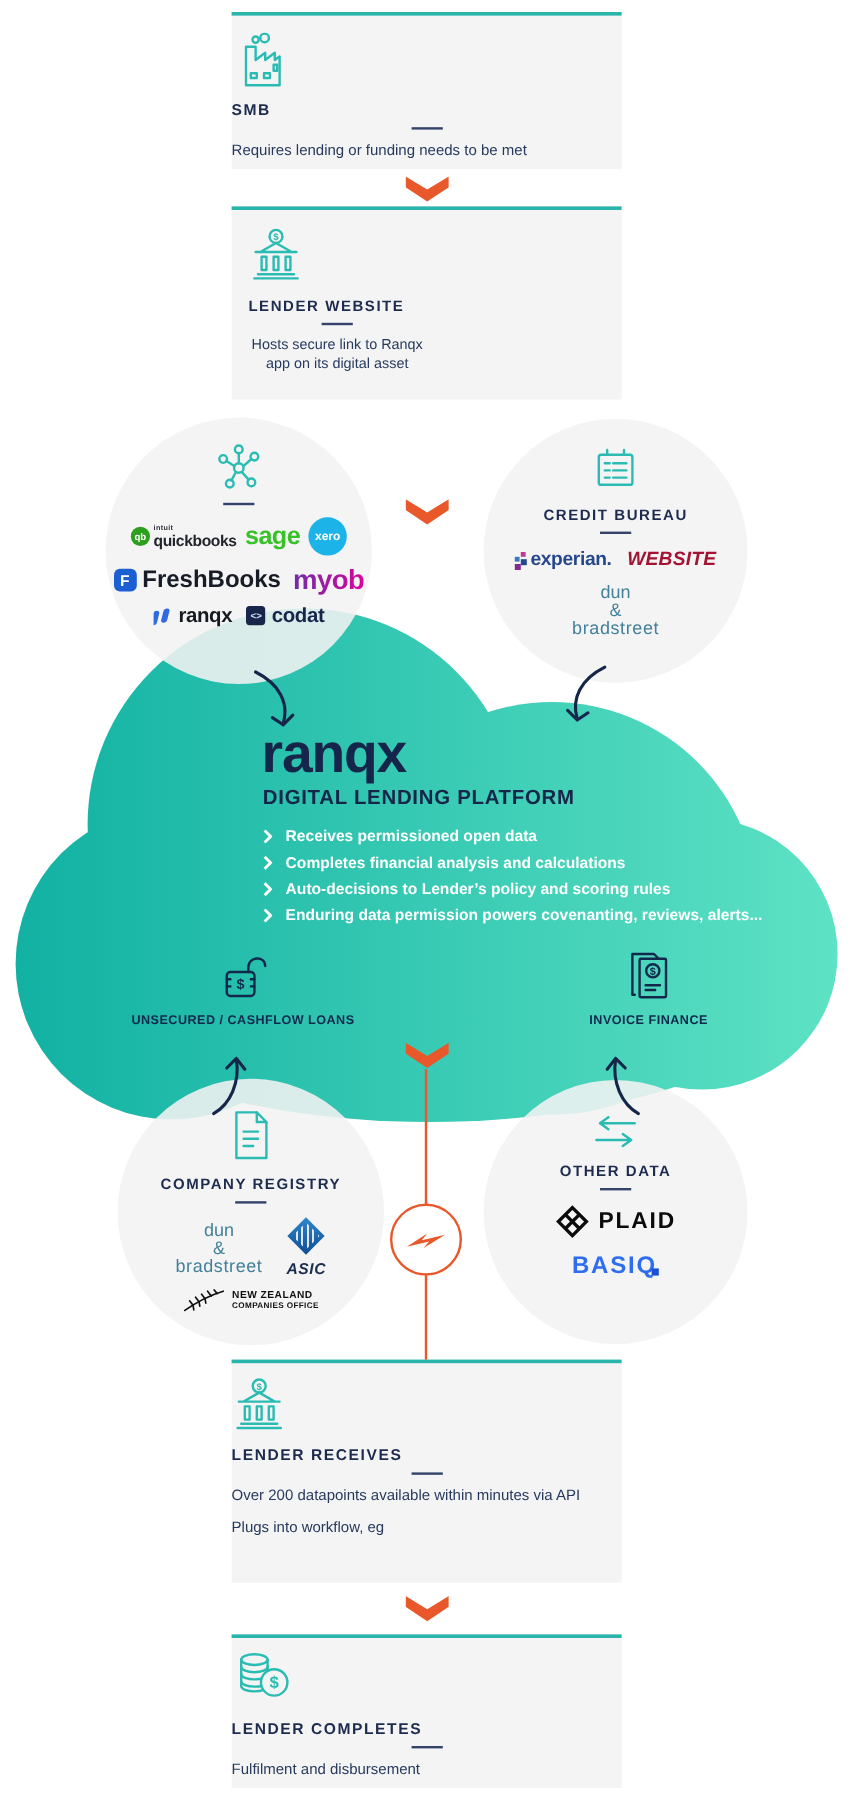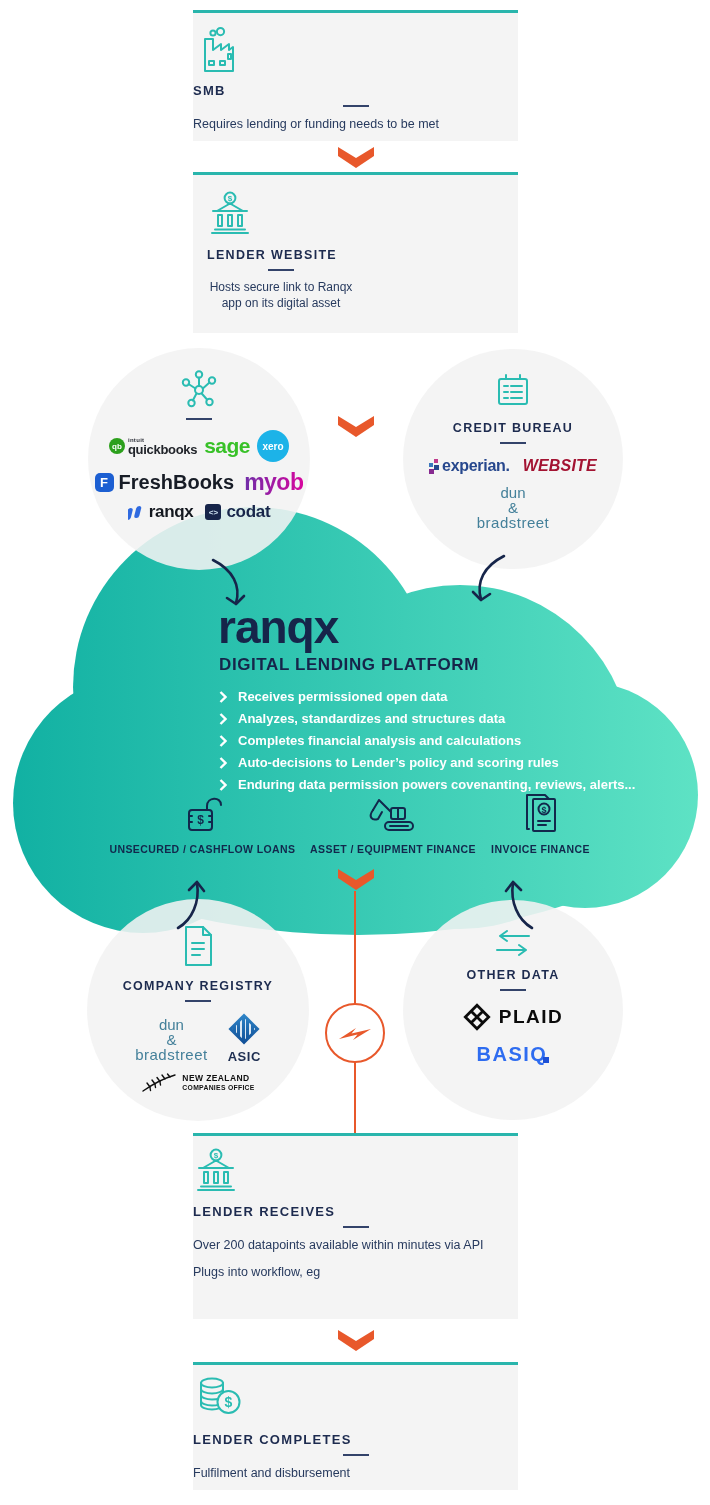--- a/index.html
+++ b/index.html
@@ -47,21 +47,21 @@
   .experian-wrap{display:flex;align-items:flex-end;gap:2px;}
   .exp-dots{position:relative;width:11px;height:16px;}
   .exp-dots i{position:absolute;display:block;}
   .experian{font-size:16px;font-weight:bold;color:#26478d;letter-spacing:-0.3px;}
   .equifax{font-size:16px;font-weight:bold;font-style:italic;color:#a31332;letter-spacing:0.2px;}
   .dnb{line-height:1.0;color:#44809a;font-weight:400;}
   .dnb .l1{font-size:15px;} .dnb .l2{font-size:15px;} .dnb .l3{font-size:15px;letter-spacing:0.5px;}
   .asic-wrap{display:flex;flex-direction:column;align-items:center;gap:5px;}
   .asic-d{width:22px;height:22px;transform:rotate(45deg);background:linear-gradient(135deg,#2f86c9,#0f4d95);position:relative;margin:4px;}
   .asic-d::after{content:"";position:absolute;inset:3px;background:repeating-linear-gradient(45deg,transparent 0 3px,rgba(255,255,255,0.85) 3px 4.5px);}
-  .asic-name{font-size:13px;font-weight:bold;color:#1d2d50;letter-spacing:0.5px;}
+  .asic-name{font-size:13px;font-weight:bold;color:#1d2d50;letter-spacing:0.5px;font-style:italic;}
   .nz-wrap{display:flex;align-items:center;gap:5px;margin-top:9px;}
   .nz-text{display:flex;flex-direction:column;align-items:flex-start;line-height:1.15;color:#101010;}
   .nz-text .a{font-size:8.5px;font-weight:bold;letter-spacing:0.4px;}
   .nz-text .b{font-size:6.8px;font-weight:bold;letter-spacing:0.3px;}
   .plaid-wrap{display:flex;align-items:center;gap:8px;margin-top:6px;}
   .plaid-name{font-size:19px;font-weight:bold;color:#0b0b0b;letter-spacing:1.5px;}
   .basiq{font-size:20px;font-weight:bold;color:#2e6cf0;letter-spacing:1.5px;margin-top:12px;position:relative;}
   .basiq::after{content:"";display:inline-block;width:6px;height:6px;background:#1c4fd6;margin-left:-4px;vertical-align:-2px;}
   .sf-wrap{display:flex;align-items:center;gap:16px;margin-top:10px;}
   .ms-wrap{display:flex;flex-direction:column;align-items:center;line-height:1.2;}
@@ -243,26 +243,20 @@
     <div class="bullet">
       <svg width="8" height="12">
           <polyline points="1.5,1 6.5,6 1.5,11" stroke="#fff" stroke-width="2.4" fill="none"></polyline>
         </svg>
       <span>Receives permissioned open data</span>
     </div>
     <div class="bullet">
       <svg width="8" height="12">
           <polyline points="1.5,1 6.5,6 1.5,11" stroke="#fff" stroke-width="2.4" fill="none"></polyline>
         </svg>
-      <span>Analyzes, standardizes and structures data</span>
-    </div>
-    <div class="bullet">
-      <svg width="8" height="12">
-          <polyline points="1.5,1 6.5,6 1.5,11" stroke="#fff" stroke-width="2.4" fill="none"></polyline>
-        </svg>
       <span>Completes financial analysis and calculations</span>
     </div>
     <div class="bullet">
       <svg width="8" height="12">
           <polyline points="1.5,1 6.5,6 1.5,11" stroke="#fff" stroke-width="2.4" fill="none"></polyline>
         </svg>
       <span>Auto-decisions to Lender’s policy and scoring rules</span>
     </div>
     <div class="bullet">
       <svg width="8" height="12">
@@ -275,33 +269,20 @@
   <div class="prod" style="left:105px;top:793px;width:195px;">
     <span>
       <svg width="46" height="42" viewBox="0 0 46 42" fill="none" stroke="#12284c" stroke-width="2" stroke-linecap="round" stroke-linejoin="round">
         <path d="M27,17 v-4 c0,-9 14,-10 14,-1"></path>
         <rect x="9" y="17" width="23" height="20" rx="3"></rect>
         <path d="M9,23 h3 M9,29 h3 M29,23 h3 M29,29 h3"></path>
         <text x="20.5" y="31" text-anchor="middle" font-size="12" font-weight="bold" fill="#12284c" stroke="none">$</text>
       </svg>
     </span>
     <div class="prod-label">UNSECURED / CASHFLOW LOANS</div>
-  </div>
-  <div class="prod" style="left:307px;top:791px;width:172px;">
-    <span>
-      <svg width="56" height="44" viewBox="0 0 56 44" fill="none" stroke="#12284c" stroke-width="2" stroke-linecap="round" stroke-linejoin="round">
-        <rect x="20" y="31" width="28" height="8" rx="4"></rect>
-          <path d="M25,35 h18"></path>
-        <rect x="26" y="17" width="14" height="11" rx="2"></rect>
-          <path d="M33,17 v11"></path>
-        <path d="M26,21 L14,9 L8,19"></path>
-        <path d="M8,19 c-5,7 -1,11 5,9 l4,-7"></path>
-      </svg>
-    </span>
-    <div class="prod-label">ASSET / EQUIPMENT FINANCE</div>
   </div>
   <div class="prod" style="left:468px;top:791px;width:145px;">
     <span>
       <svg width="40" height="44" viewBox="0 0 40 44" fill="none" stroke="#12284c" stroke-width="2" stroke-linecap="round" stroke-linejoin="round">
         <path d="M8,38 h-2 V4 h18 l4,4"></path>
         <rect x="12" y="8" width="22" height="32" rx="1"></rect>
         <circle cx="23" cy="18" r="5.5"></circle>
         <text x="23" y="21.5" text-anchor="middle" font-size="9" font-weight="bold" fill="#12284c" stroke="none">$</text>
         <path d="M17,30 h12 M17,34 h8"></path>
       </svg>
@@ -327,21 +308,21 @@
         <path d="M25,6 l-8,8 M25,6 l7,9"></path>
     </svg>
   </span>
   <span class="arrow" style="left:494px;top:876px;">
     <svg width="44" height="56" viewBox="0 0 44 56" fill="none" stroke="#16254a" stroke-width="2.6" stroke-linecap="round">
       <path d="M38,52 C24,44 16,26 19,7"></path>
         <path d="M19,6 l-7,9 M19,6 l8,8"></path>
     </svg>
   </span>
 
-  <div class="bubble" style="left:87px;top:899px;width:222px;height:222px;">
+  <div class="bubble" style="left:98px;top:899px;width:222px;height:222px;">
     <div class="bubble-inner" style="padding-top:26px;box-sizing:border-box;">
       <span>
         <svg width="36" height="42" viewBox="0 0 36 42" fill="none" stroke="#2abcb2" stroke-width="2" stroke-linecap="round" stroke-linejoin="round">
           <path d="M6,2 h17 l8,8 v30 h-25 z"></path>
             <path d="M23,2 v8 h8"></path>
           <path d="M12,18 h12 M12,24 h12 M12,30 h8"></path>
         </svg>
       </span>
       <div class="t-title" style="font-size:12.5px;margin-top:8px;">COMPANY REGISTRY</div>
       <div class="t-div" style="margin:7px auto 12px;"></div>

